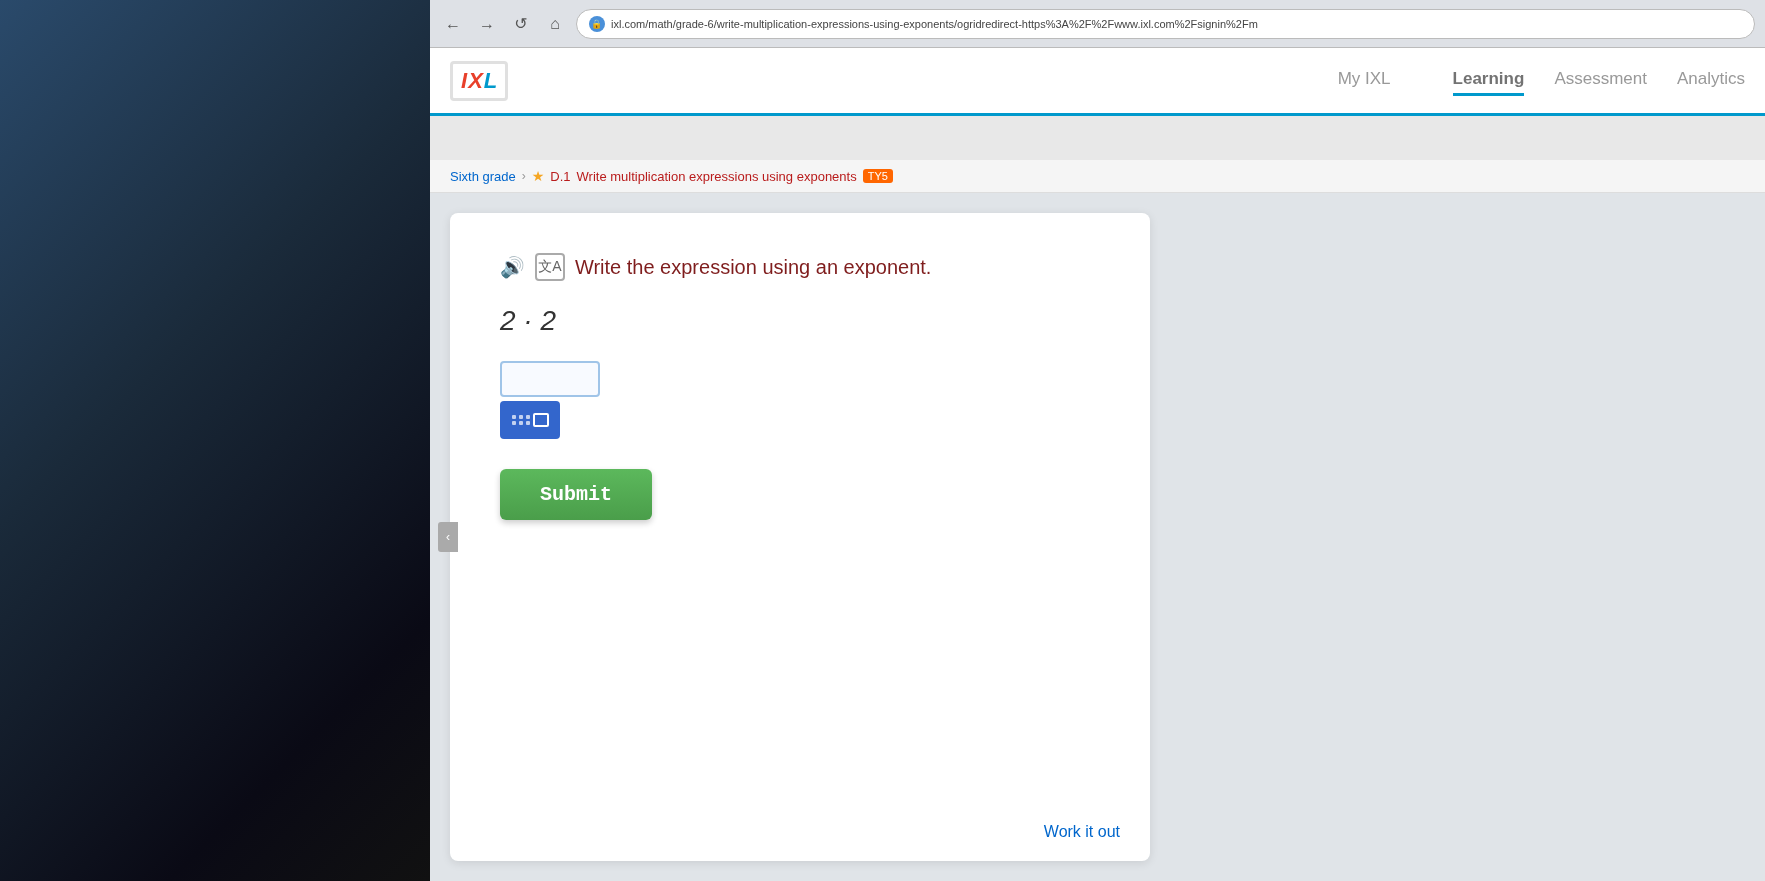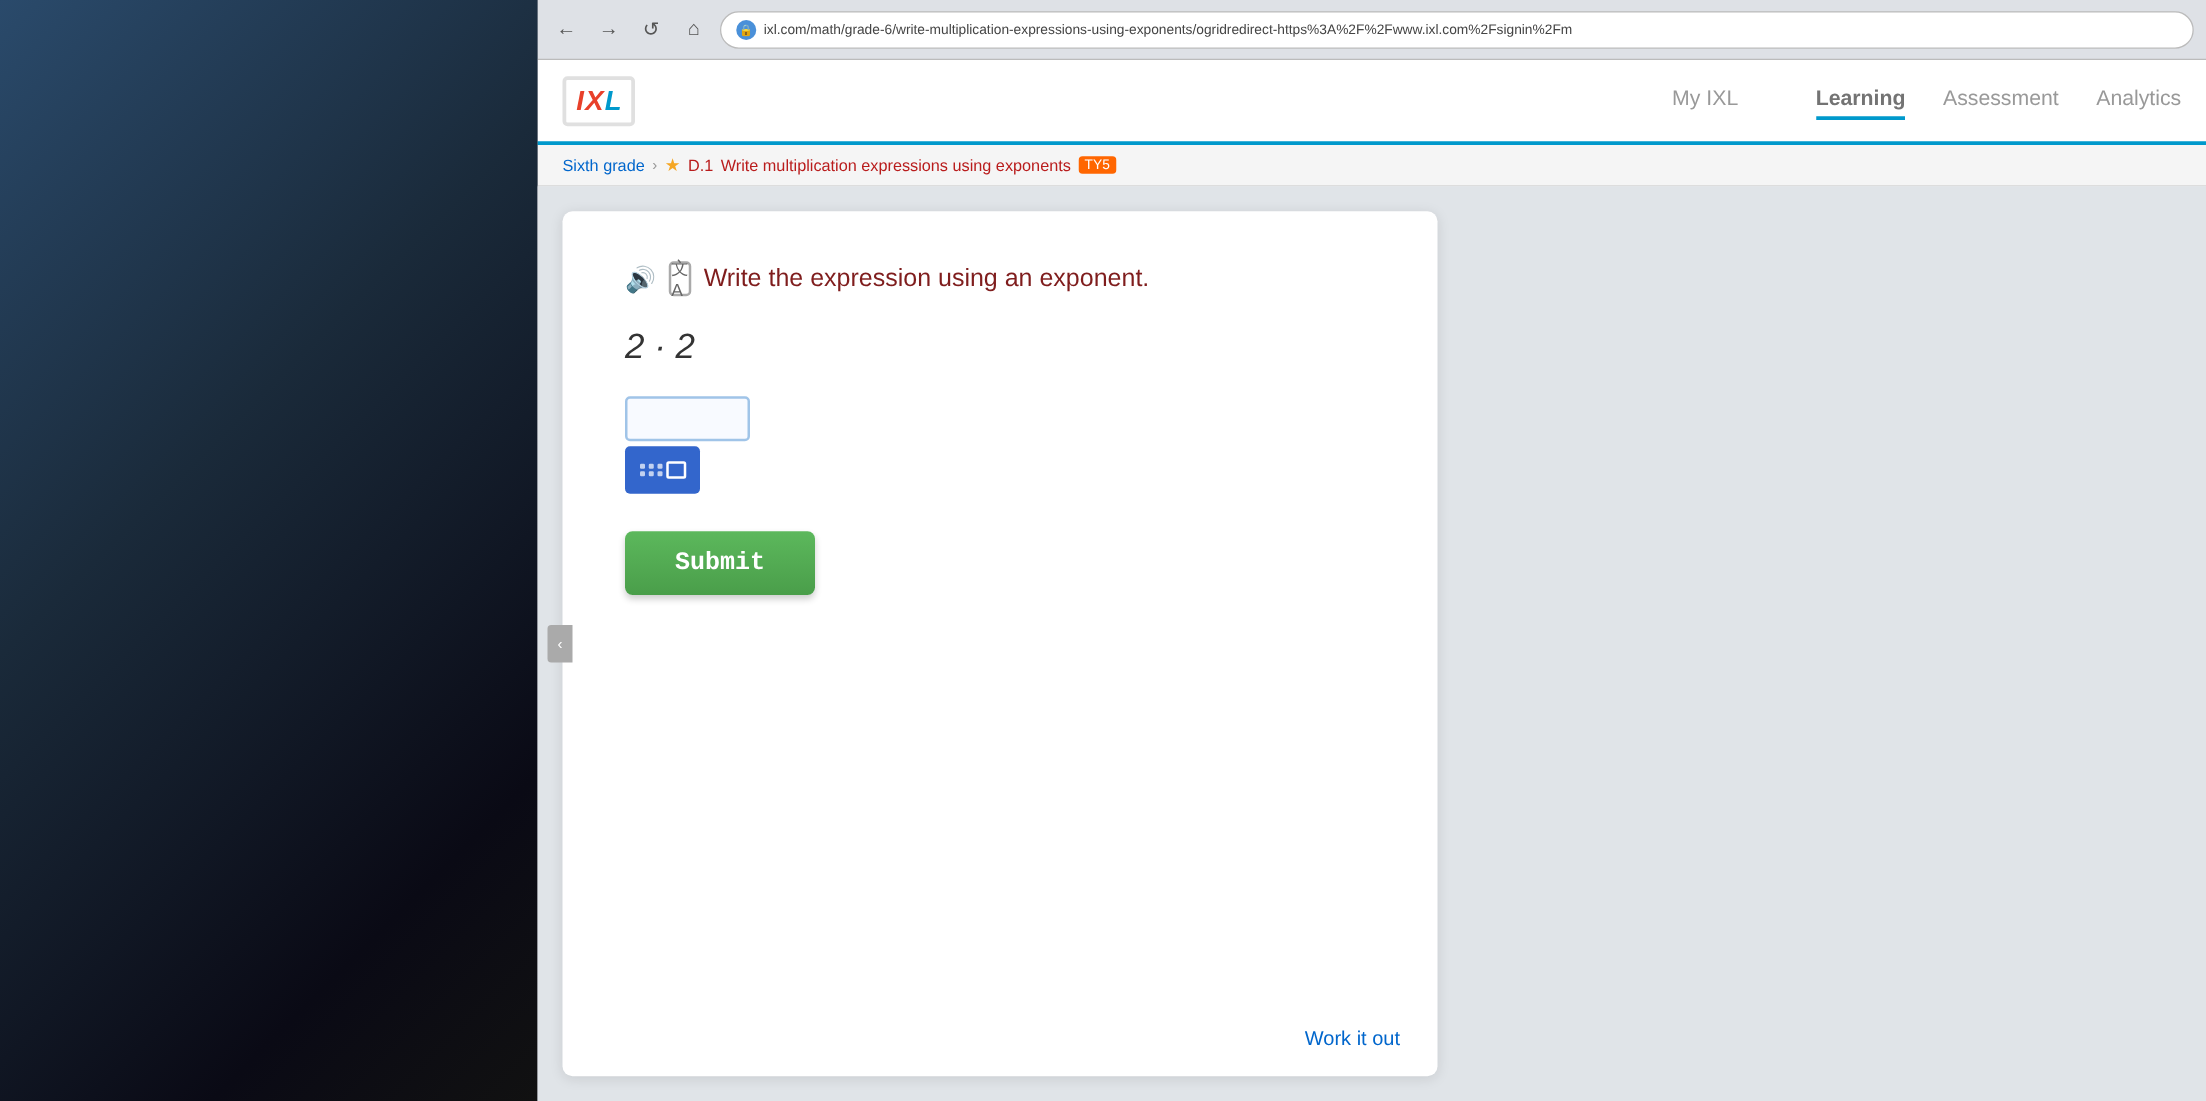--- a/index.html
+++ b/index.html
@@ -145,20 +145,21 @@
 
     
     .breadcrumb-bar {
       background: #f5f5f5;
       padding: 8px 20px;
       display: flex;
       align-items: center;
       gap: 6px;
       font-size: 13px;
       border-bottom: 1px solid #ddd;
+      margin-top: 44px;
     }
 
     .breadcrumb-link {
       color: #0066cc;
       cursor: pointer;
       text-decoration: none;
     }
 
     .breadcrumb-sep { color: #999; font-size: 12px; }
 
@@ -205,21 +206,21 @@
     .audio-btn {
       display: flex;
       align-items: center;
       gap: 3px;
       cursor: pointer;
       color: #0099cc;
       font-size: 20px;
     }
 
     .translate-btn {
-      width: 18px;
+      width: 30px;
       height: 28px;
       border: 2px solid #aaa;
       border-radius: 4px;
       display: flex;
       align-items: center;
       justify-content: center;
       cursor: pointer;
       font-size: 14px;
       color: #666;
       background: white;

